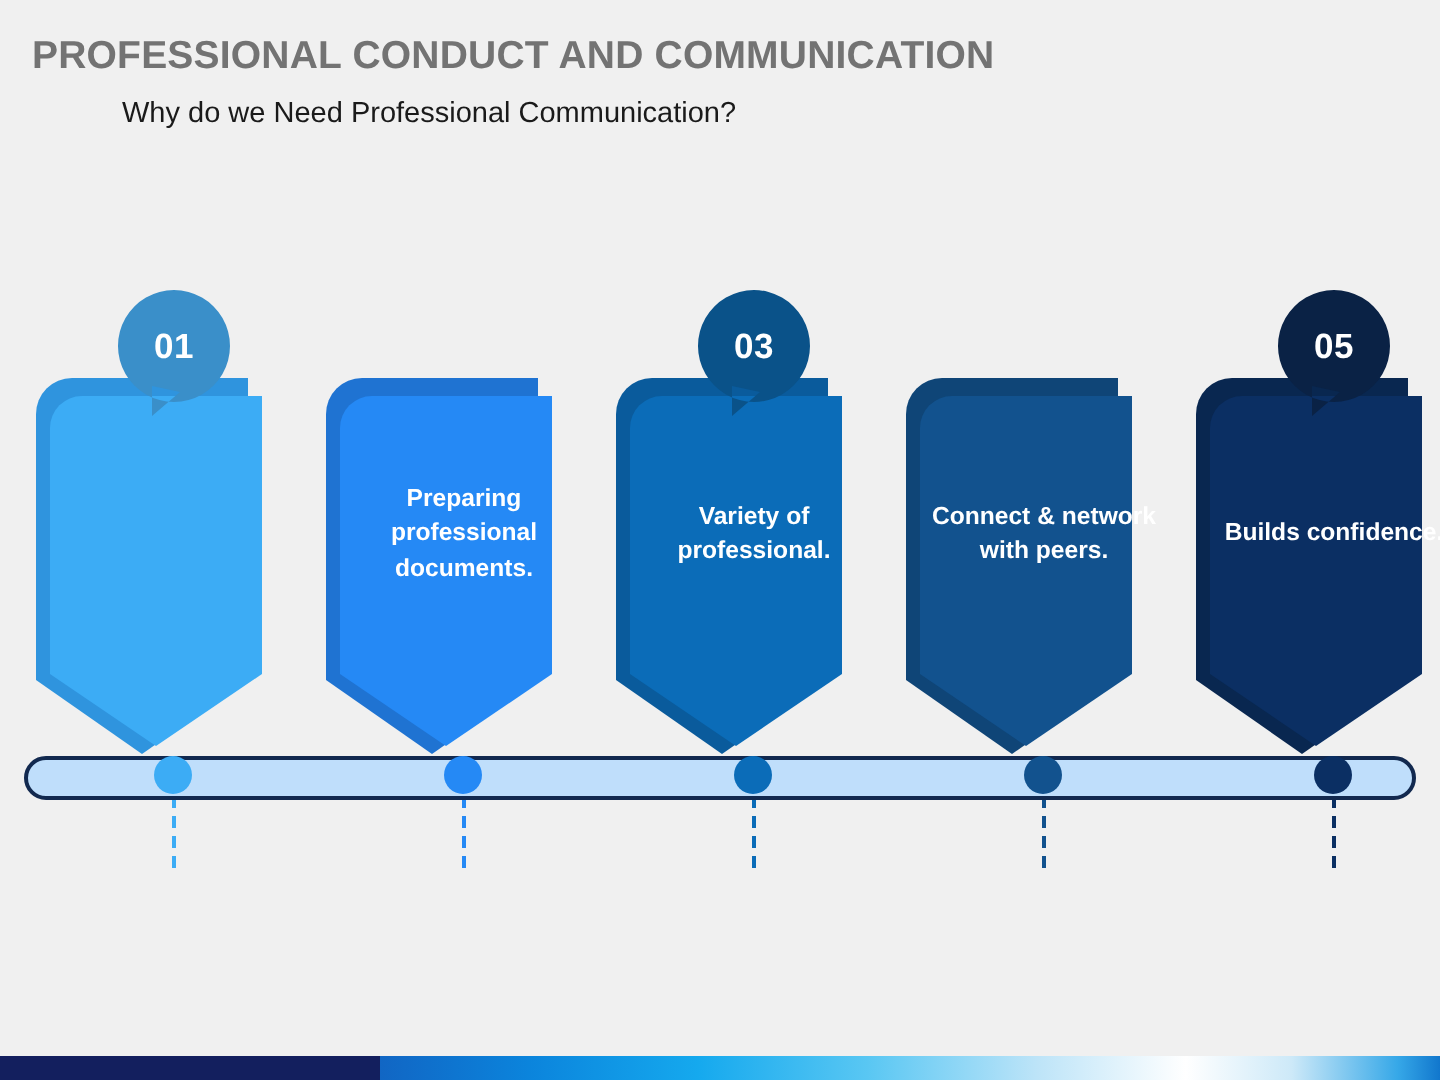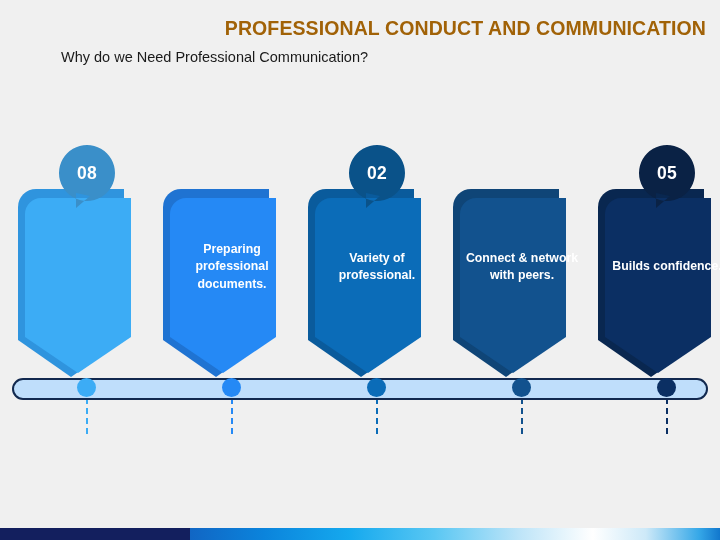--- a/index.html
+++ b/index.html
@@ -19,25 +19,24 @@
   
   #header {
     position: absolute;
     left: 16px;
     top: 16px;
     width: 690px;
   }
   #slide-title {
     font-size: 19.5px;
     font-weight: bold;
-    color: #a16207;
+    color: #737373;
     letter-spacing: 0.1px;
     line-height: 1.25;
     white-space: nowrap;
-    text-align: right;
   }
   #slide-subtitle {
     font-size: 14.5px;
     font-weight: normal;
     color: #1a1a1a;
     margin-top: 8px;
     line-height: 1.25;
     margin-left: 45px;
   }
 
@@ -203,21 +202,21 @@
   <div id="steps-layer">
       <div class="step" style="left: 14px;">
         <svg class="banner-svg" viewBox="0 0 146 200">
           <path d="M 4 22 A 18 18 0 0 1 22 4 L 110 4 L 110 155 L 57 192 L 4 155 Z" fill="#2f94de"></path>
           <path d="M 11 29 A 16 16 0 0 1 27 13 L 117 13 L 117 152 L 64 188 L 11 152 Z" fill="#3cacf5"></path>
         </svg>
         <div class="badge">
           <svg class="badge-svg" viewBox="0 0 56 70">
             <path d="M 28 0 A 28 28 0 1 1 27.99 0 Z M 17 48 L 17 63 L 31 51 Z" fill="#3a8fc9"></path>
           </svg>
-          <div class="badge-num">08</div>
+          <div class="badge-num">01</div>
         </div>
         <div class="connector" style="border-left-color: rgb(60, 172, 245);"></div>
       </div>
       <div class="step" style="left: 159px;">
         <svg class="banner-svg" viewBox="0 0 146 200">
           <path d="M 4 22 A 18 18 0 0 1 22 4 L 110 4 L 110 155 L 57 192 L 4 155 Z" fill="#1f73d2"></path>
           <path d="M 11 29 A 16 16 0 0 1 27 13 L 117 13 L 117 152 L 64 188 L 11 152 Z" fill="#2589f5"></path>
         </svg>
         <div class="banner-text">Preparing professional documents.</div>
         <div class="connector" style="border-left-color: rgb(37, 137, 245);"></div>
@@ -225,21 +224,21 @@
       <div class="step" style="left: 304px;">
         <svg class="banner-svg" viewBox="0 0 146 200">
           <path d="M 4 22 A 18 18 0 0 1 22 4 L 110 4 L 110 155 L 57 192 L 4 155 Z" fill="#0a5b9c"></path>
           <path d="M 11 29 A 16 16 0 0 1 27 13 L 117 13 L 117 152 L 64 188 L 11 152 Z" fill="#0b6cb8"></path>
         </svg>
         <div class="banner-text">Variety of professional.</div>
         <div class="badge">
           <svg class="badge-svg" viewBox="0 0 56 70">
             <path d="M 28 0 A 28 28 0 1 1 27.99 0 Z M 17 48 L 17 63 L 31 51 Z" fill="#0a5289"></path>
           </svg>
-          <div class="badge-num">02</div>
+          <div class="badge-num">03</div>
         </div>
         <div class="connector" style="border-left-color: rgb(11, 108, 184);"></div>
       </div>
       <div class="step" style="left: 449px;">
         <svg class="banner-svg" viewBox="0 0 146 200">
           <path d="M 4 22 A 18 18 0 0 1 22 4 L 110 4 L 110 155 L 57 192 L 4 155 Z" fill="#0f4577"></path>
           <path d="M 11 29 A 16 16 0 0 1 27 13 L 117 13 L 117 152 L 64 188 L 11 152 Z" fill="#12528e"></path>
         </svg>
         <div class="banner-text">Connect &amp; network with peers.</div>
         <div class="connector" style="border-left-color: rgb(18, 82, 142);"></div>

